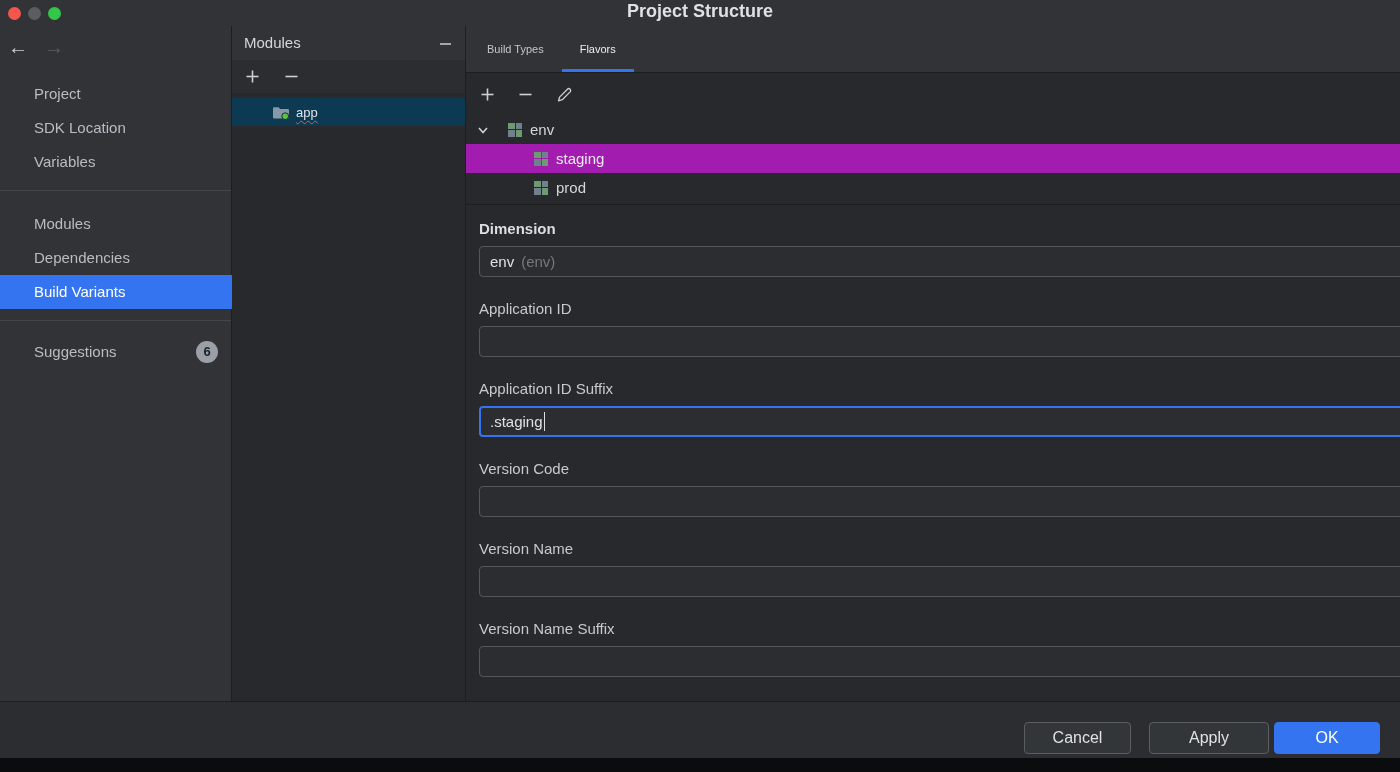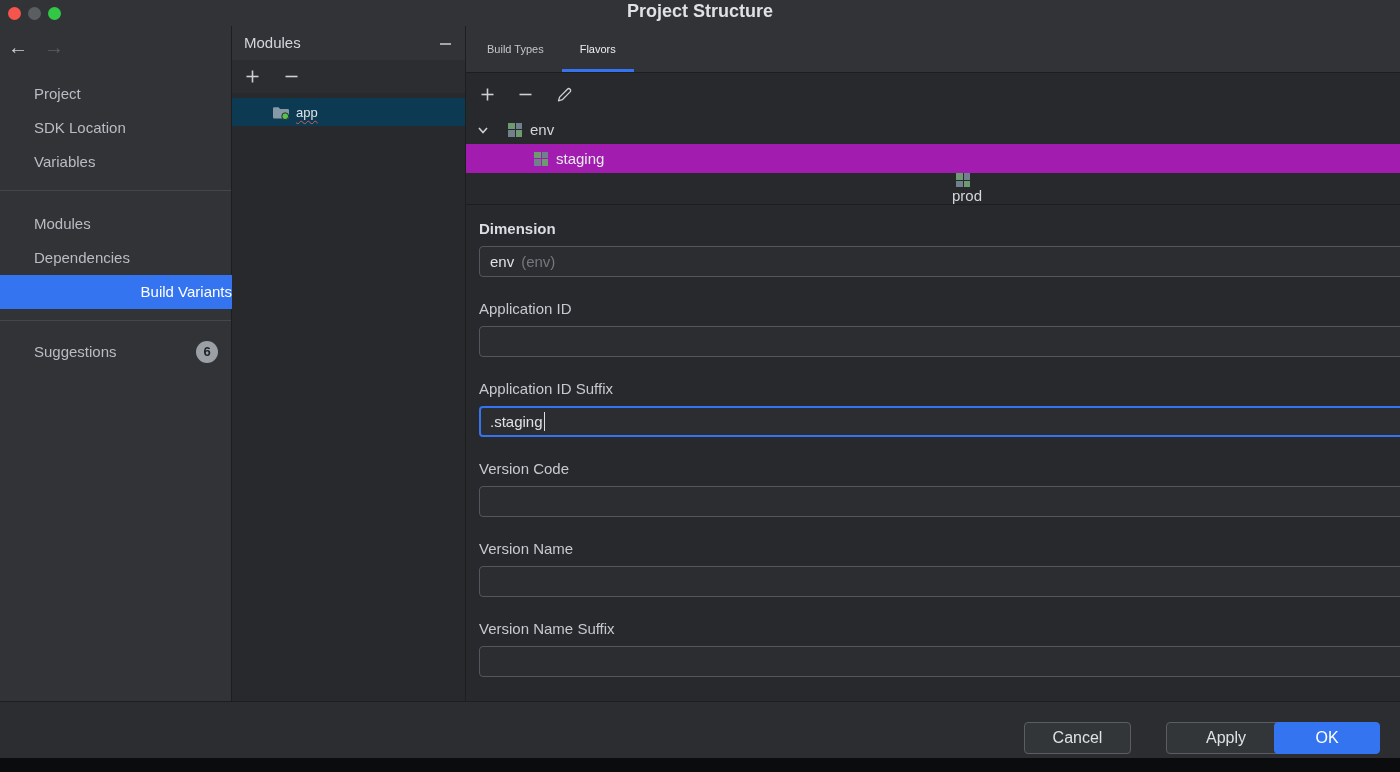--- a/index.html
+++ b/index.html
@@ -40,40 +40,40 @@
   .detail-panel { position:absolute; left:466px; top:26px; right:0; height:675px; background:#27292c; }
   .tabs-strip { position:absolute; left:0; top:0; right:0; height:47px; background:#313337; border-bottom:1px solid #1d1e20; box-sizing:border-box; padding-left:3px; display:flex; }
   .tab { position:relative; height:46px; line-height:46px; padding:0 18px; font-size:11px; color:#c3c6cb; cursor:default; }
   .tab.active { color:#eceef1; }
   .tab.active::after { content:""; position:absolute; left:0; right:0; bottom:0; height:3px; background:#3574f0; }
   .detail-toolbar { position:absolute; left:0; top:47px; right:0; height:42px; display:flex; align-items:center; padding-left:14px; gap:23px; box-sizing:border-box; }
   .tree-row { position:absolute; left:0; right:0; height:29px; display:flex; align-items:center; box-sizing:border-box; font-size:15px; color:#d3d6db; }
   .tree-row.selected { background:#a21caf; color:#e9ebee; }
   .row-env { top:89px; padding-left:10px; }
   .row-staging { top:118px; padding-left:68px; }
-  .row-prod { top:147px; padding-left:68px;flex-direction:column; }
+  .row-prod { top:147px; padding-left:68px; }
   .chevron { width:14px; height:14px; margin-right:18px; flex:0 0 auto; }
   .flavor-icon { width:14px; height:14px; margin-right:8px; flex:0 0 auto; display:grid; grid-template-columns:6.5px 6.5px; grid-template-rows:6.5px 6.5px; gap:1px; }
   .flavor-icon i { display:block; }
   .flavor-icon i.g { background:#6d9a70; }
   .flavor-icon i.s { background:#71808d; }
   .tree-sep { position:absolute; left:0; right:0; top:178px; height:1px; background:#1d1e20; }
 
   .field-label { position:absolute; left:13px; height:20px; line-height:20px; font-size:15px; color:#c6c9cf; }
   .field-label.bold { font-weight:bold; color:#dadde2; }
   .field { position:absolute; left:13px; right:-4px; height:31px; background:#2b2d30; border:1px solid #53565c; border-radius:4px; display:flex; align-items:center; padding:0 10px; font-size:15px; color:#dfe1e5; box-sizing:border-box; cursor:text; }
   .field.focused { border:2px solid #3574f0; padding:0 9px; }
   .field .hint { color:#75797f; margin-left:7px; }
   .caret { display:inline-block; width:1.5px; height:19px; background:#dadde2; margin-left:1px; }
 
   
   .footer { position:absolute; left:0; top:701px; width:100%; height:57px; background:#2b2d30; border-top:1px solid #1d1e20; box-sizing:border-box; }
   .btn { position:absolute; top:20px; height:32px; border-radius:4px; font-size:16px; font-family:"Liberation Sans", sans-serif; color:#dfe1e5; background:#333639; border:1px solid #5a5e64; line-height:30px; text-align:center; box-sizing:border-box; cursor:default; }
   .btn.cancel { left:1024px; width:107px; }
-  .btn.apply { left:1149px; width:120px;margin-left:17px; }
+  .btn.apply { left:1149px; width:120px; }
   .btn.ok { left:1274px; width:106px; background:#3574f0; border:1px solid #3574f0; color:#ffffff; }
 
   .bottom-strip { position:absolute; left:0; top:758px; width:100%; height:14px; background:#0b0c0e; }
 
   svg { display:block; }
 </style>
 </head>
 <body>
 
 <div class="app">
@@ -92,21 +92,21 @@
     </div>
 
     <div class="nav-item" style="top:51px;">Project</div>
     <div class="nav-item" style="top:85px;">SDK Location</div>
     <div class="nav-item" style="top:119px;">Variables</div>
 
     <div class="side-divider" style="top:164px;"></div>
 
     <div class="nav-item" style="top:181px;">Modules</div>
     <div class="nav-item" style="top:215px;">Dependencies</div>
-    <div class="nav-item selected" style="top:249px;text-align:right;">Build Variants</div>
+    <div class="nav-item selected" style="top:249px;">Build Variants</div>
 
     <div class="side-divider" style="top:294px;"></div>
 
     <div class="nav-item" style="top:309px;">Suggestions</div>
     <div class="badge" style="top:315px;">6</div>
   </div>
 
   <div class="modules-panel">
     <div class="modules-header">
       <span>Modules</span>

